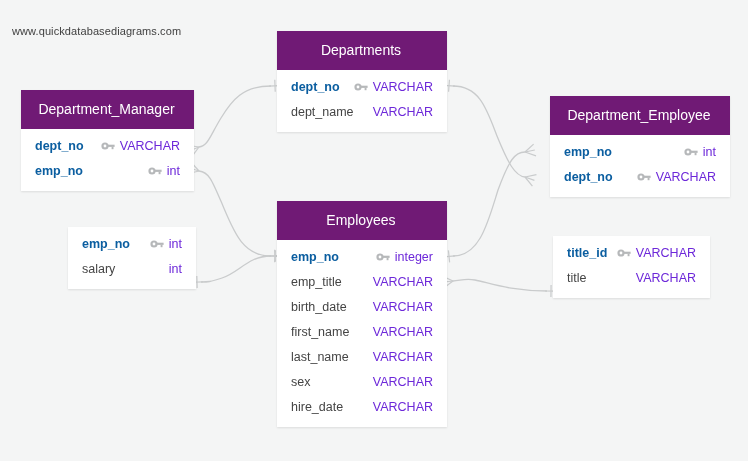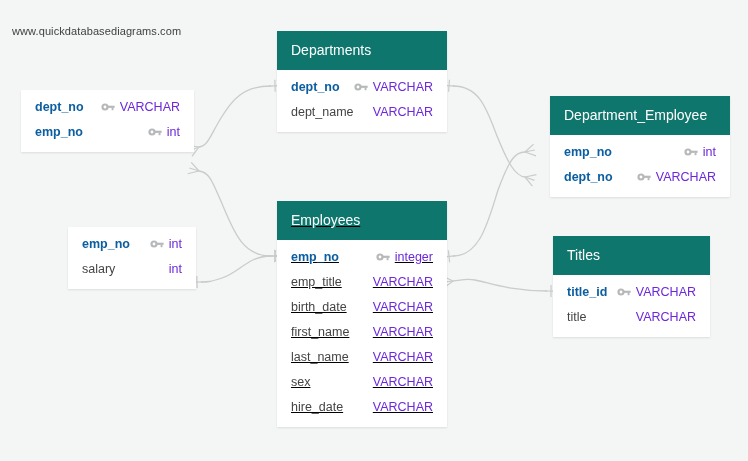--- a/index.html
+++ b/index.html
@@ -41,27 +41,28 @@
     z-index: 1;
     pointer-events: none;
   }
   .entity {
     position: absolute;
     z-index: 3;
     background: #ffffff;
     box-shadow: 0 1px 2px rgba(0,0,0,0.10);
   }
   .entity-header {
-    background: #0f766e;
+    background: #701a75;
     color: #ffffff;
     font-size: 14px;
     line-height: 15px;
     padding: 12px 16px 12px 14px;
     white-space: nowrap;
     overflow: hidden;
+    text-align: center;
   }
   .entity-body {
     padding: 4px 0 8px 0;
   }
   .field-row {
     display: flex;
     align-items: center;
     height: 25px;
     padding: 0 14px 0 14px;
     box-sizing: border-box;
@@ -155,20 +156,21 @@
         <path d="M 4,-6 L 4,6" stroke="#c9cbcc" stroke-width="1.2" fill="none"></path>
         <path d="M -2,0 L 9,0" stroke="#c9cbcc" stroke-width="1.2" fill="none"></path>
       </g>
       <g transform="translate(453,281) rotate(173.96997484102323)">
         <path d="M 0,0 L 10,-6" stroke="#c9cbcc" stroke-width="1.2" fill="none"></path>
         <path d="M 0,0 L 10,6" stroke="#c9cbcc" stroke-width="1.2" fill="none"></path>
         <path d="M 0,0 L 10,0" stroke="#c9cbcc" stroke-width="1.2" fill="none"></path>
       </g>
     </svg>
 <div class="entity" style="left: 21px; top: 90px; width: 173px;">
+      <div class="entity-header">Department_Manager</div>
       <div class="entity-body">
         <div class="field-row pk">
           <span class="field-name">dept_no</span>
           <span class="field-spacer"></span>
           <span class="key-icon">
             <svg width="14" height="10" viewBox="0 0 14 10">
               <g fill="#b6b8ba">
                 <circle cx="4" cy="5" r="3.6"></circle>
                 <circle cx="4" cy="5" r="1.4" fill="#ffffff"></circle>
                 <rect x="6.4" y="3.7" width="7.2" height="2.2"></rect>
@@ -272,21 +274,21 @@
           </span>
           <span class="field-type">int</span>
         </div>
         <div class="field-row">
           <span class="field-name">salary</span>
           <span class="field-spacer"></span>
           <span class="field-type">int</span>
         </div>
       </div>
     </div>
-    <div class="entity" style="left: 277px; top: 201px; width: 170px; text-decoration: underline;">
+    <div class="entity" style="left: 277px; top: 201px; width: 170px;">
       <div class="entity-header">Employees</div>
       <div class="entity-body">
         <div class="field-row pk">
           <span class="field-name">emp_no</span>
           <span class="field-spacer"></span>
           <span class="key-icon">
             <svg width="14" height="10" viewBox="0 0 14 10">
               <g fill="#b6b8ba">
                 <circle cx="4" cy="5" r="3.6"></circle>
                 <circle cx="4" cy="5" r="1.4" fill="#ffffff"></circle>
@@ -323,21 +325,20 @@
           <span class="field-type">VARCHAR</span>
         </div>
         <div class="field-row">
           <span class="field-name">hire_date</span>
           <span class="field-spacer"></span>
           <span class="field-type">VARCHAR</span>
         </div>
       </div>
     </div>
     <div class="entity" style="left: 553px; top: 236px; width: 157px;">
-      <div class="entity-header">Titles</div>
       <div class="entity-body">
         <div class="field-row pk">
           <span class="field-name">title_id</span>
           <span class="field-spacer"></span>
           <span class="key-icon">
             <svg width="14" height="10" viewBox="0 0 14 10">
               <g fill="#b6b8ba">
                 <circle cx="4" cy="5" r="3.6"></circle>
                 <circle cx="4" cy="5" r="1.4" fill="#ffffff"></circle>
                 <rect x="6.4" y="3.7" width="7.2" height="2.2"></rect>

